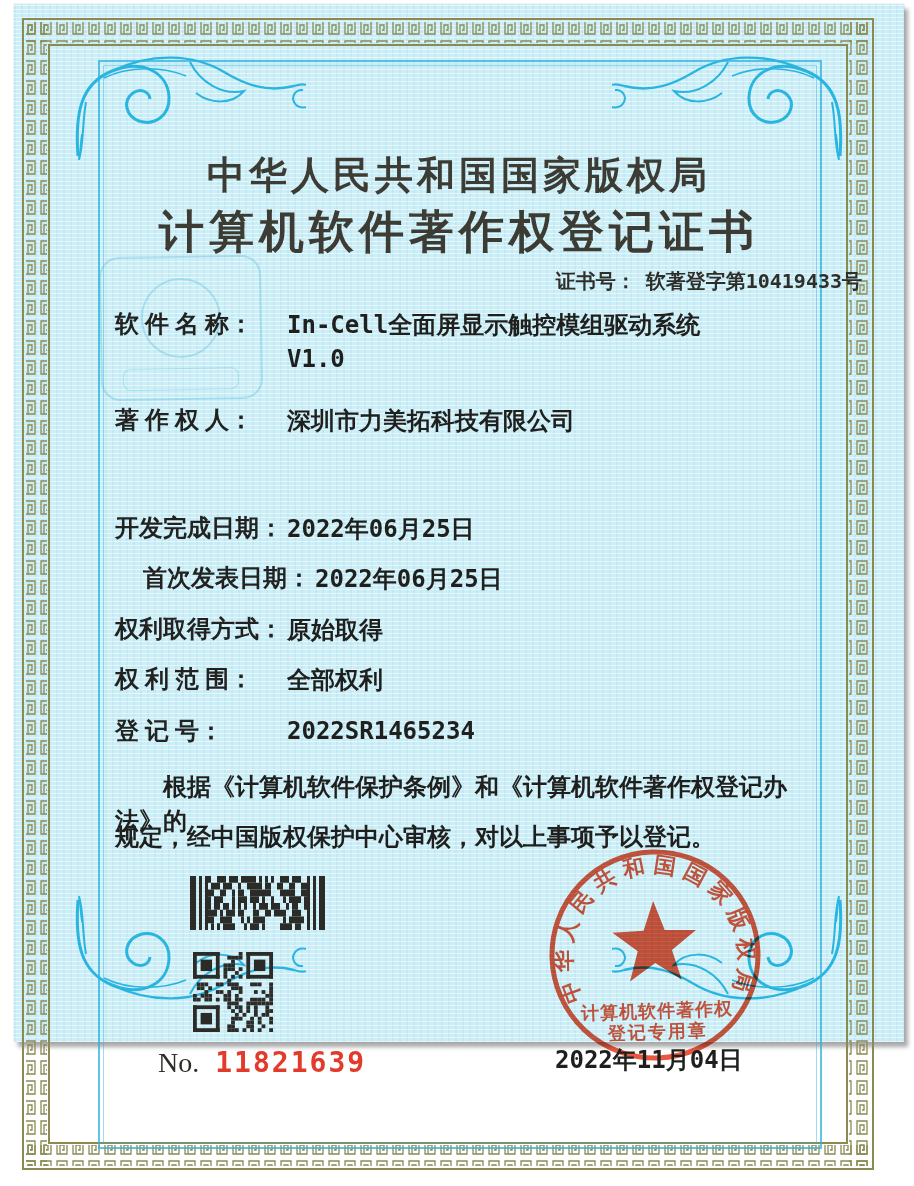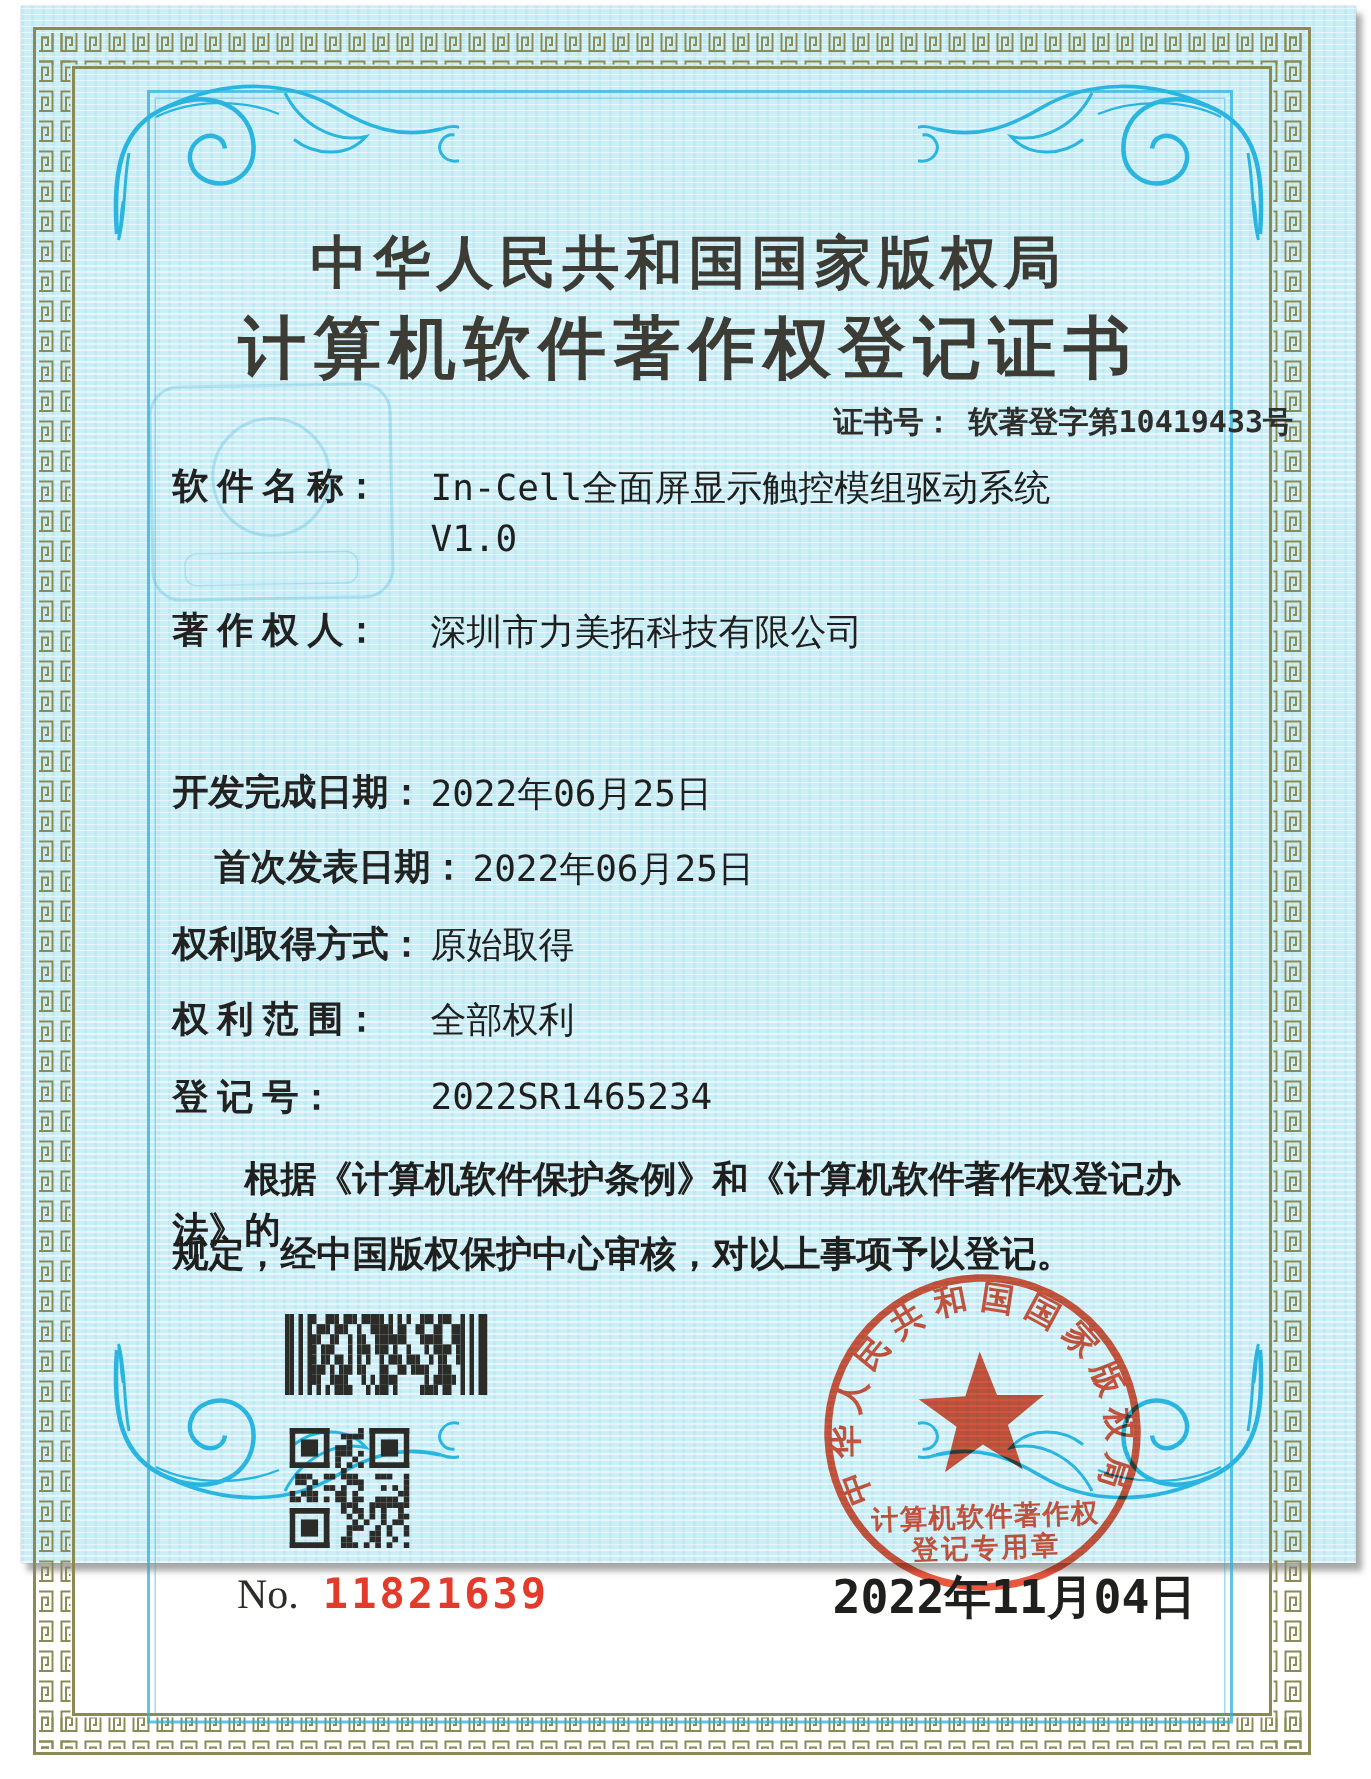--- a/index.html
+++ b/index.html
@@ -27,32 +27,32 @@
   .watermark::after{content:"";position:absolute;left:20px;bottom:8px;width:114px;height:20px;
          border:1px solid rgba(70,180,212,.28);border-radius:8px;}
   .authority{position:absolute;left:0;top:146px;width:890px;text-align:center;
          font-size:38px;font-weight:700;letter-spacing:4px;color:#3c3c34;}
   .cert-title{position:absolute;left:0;top:198px;width:890px;text-align:center;
          font-size:45px;font-weight:700;letter-spacing:5px;color:#3c3c34;}
   .certno{position:absolute;top:264px;right:42px;font-size:20px;font-weight:700;color:#2e2e2a;}
   .certno .v{font-family:"DejaVu Sans Mono","Liberation Mono",monospace;font-weight:700;margin-left:10px;}
   .row{position:absolute;left:101px;display:flex;align-items:flex-start;}
   .row .lbl{width:172px;flex:0 0 172px;font-size:24px;font-weight:700;color:#222220;white-space:nowrap;}
-  .row .val{font-size:24px;font-weight:400;color:#1f1f1d;
+  .row .val{font-size:24px;font-weight:700;color:#1f1f1d;
          font-family:"DejaVu Sans Mono","Liberation Mono",monospace;line-height:34px;}
   .statement{position:absolute;left:101px;width:700px;font-size:24px;font-weight:700;color:#1f1f1d;line-height:34px;}
   .statement.l1{text-indent:48px;}
   .barcode{position:absolute;left:176px;top:872px;width:135px;height:54px;}
   .qrcode{position:absolute;left:179px;top:948px;width:80px;height:80px;}
   .seal{position:absolute;left:531px;top:841px;width:220px;height:220px;opacity:.92;transform:rotate(-2deg);
          mix-blend-mode:multiply;}
   .serial{position:absolute;left:144px;top:1042px;font-size:28px;color:#2c2c28;}
   .serial .num{color:#e23b2c;font-family:"DejaVu Sans Mono","Liberation Mono",monospace;
          letter-spacing:2px;margin-left:16px;font-weight:700;}
-  .issue-date{position:absolute;left:541px;top:1040px;font-size:31px;font-weight:700;color:#1f1f1d;
+  .issue-date{position:absolute;left:541px;top:1040px;font-size:24px;font-weight:700;color:#1f1f1d;
          font-family:"DejaVu Sans Mono","Liberation Mono",monospace;z-index:6;}
   .z-text{z-index:4;}
 </style>
 </head>
 <body>
 
 <div id="stage">
   <div id="paper">
 
     <svg class="frame" width="852" height="1152">

